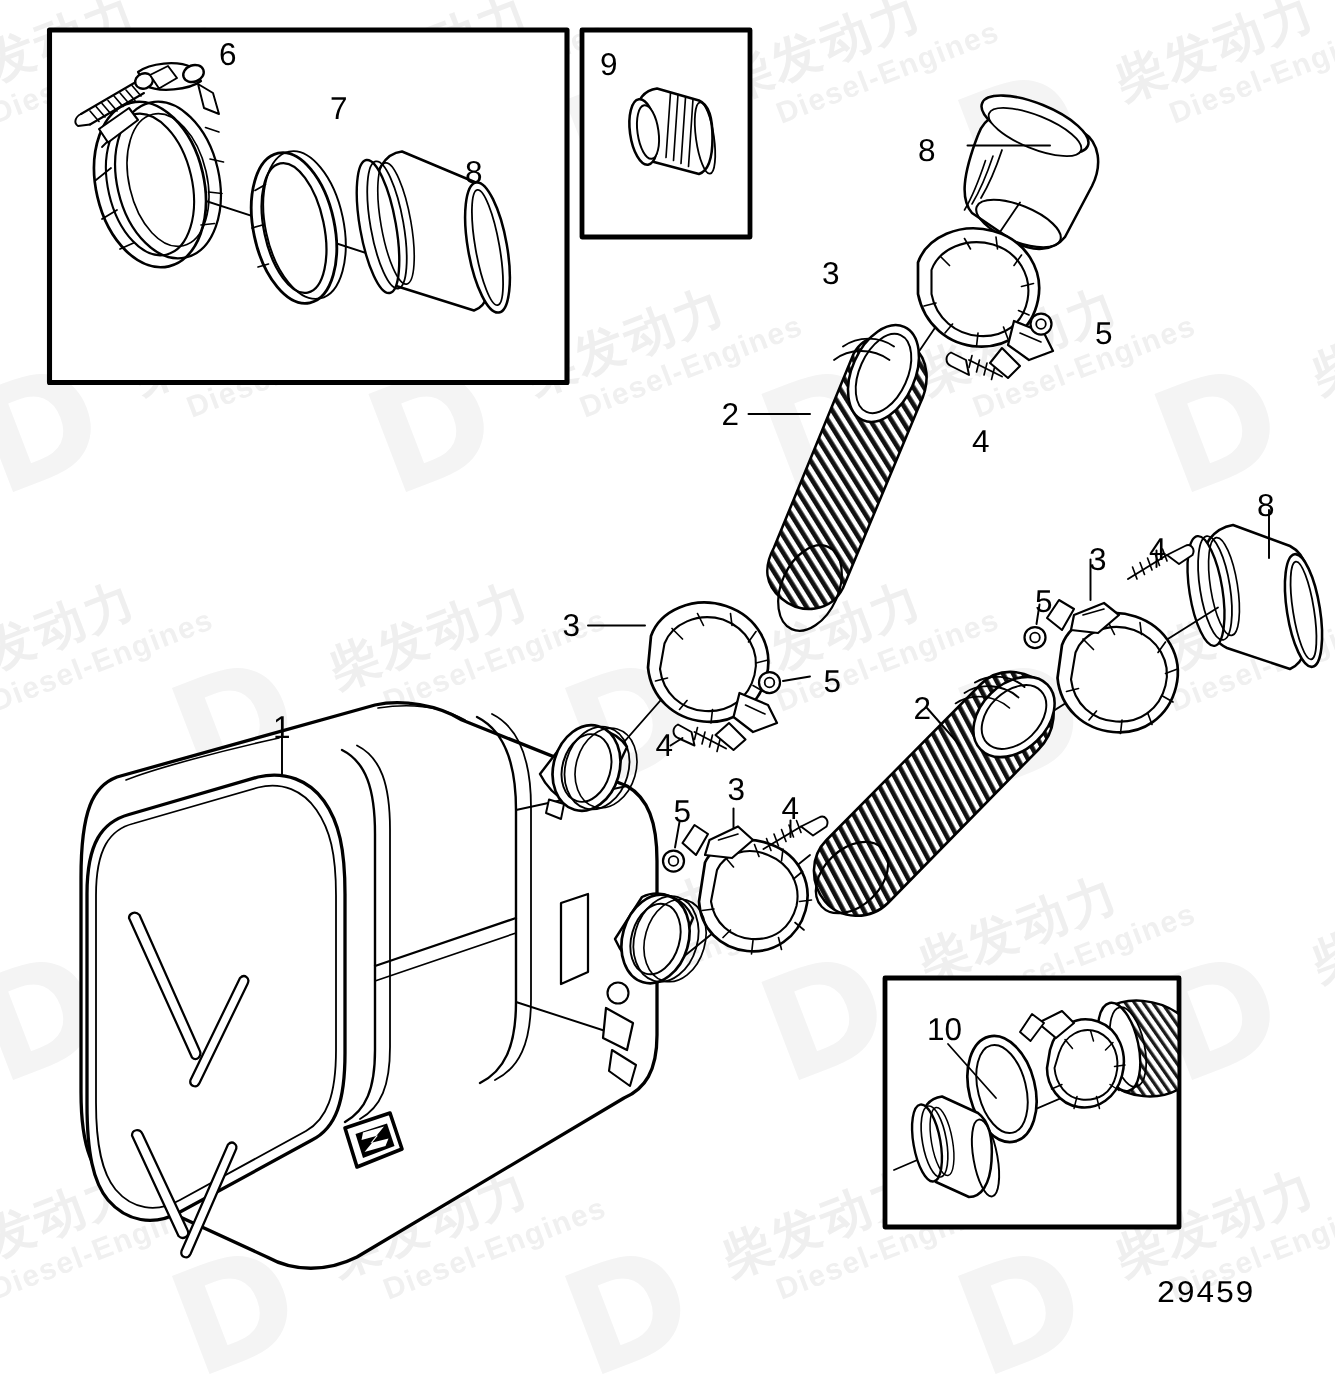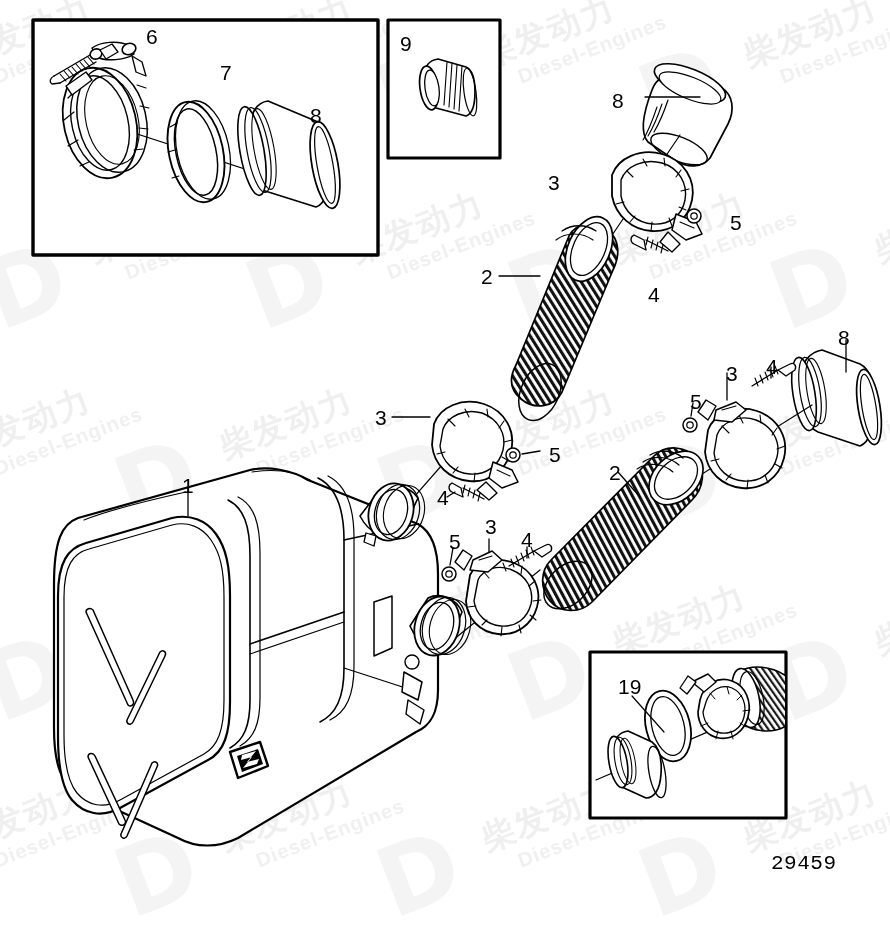--- a/index.html
+++ b/index.html
@@ -510,18 +510,18 @@
       <div class="callout" style="left: 766px; top: 356px;">4</div>
       <div class="callout" style="left: 690px; top: 391px;">5</div>
       <div class="callout" style="left: 375px; top: 407px;">3</div>
       <div class="callout" style="left: 549px; top: 444px;">5</div>
       <div class="callout" style="left: 437px; top: 487px;">4</div>
       <div class="callout" style="left: 609px; top: 462px;">2</div>
       <div class="callout" style="left: 182px; top: 475px;">1</div>
       <div class="callout" style="left: 449px; top: 531px;">5</div>
       <div class="callout" style="left: 485px; top: 516px;">3</div>
       <div class="callout" style="left: 521px; top: 529px;">4</div>
-      <div class="callout" style="left: 618px; top: 676px;">19</div>
+      <div class="callout" style="left: 618px; top: 676px;">10</div>
     </div>
 
   <div class="dwgno" style="left:771px;top:852px;">29459</div>
 
 </div>
 
 </body></html>

